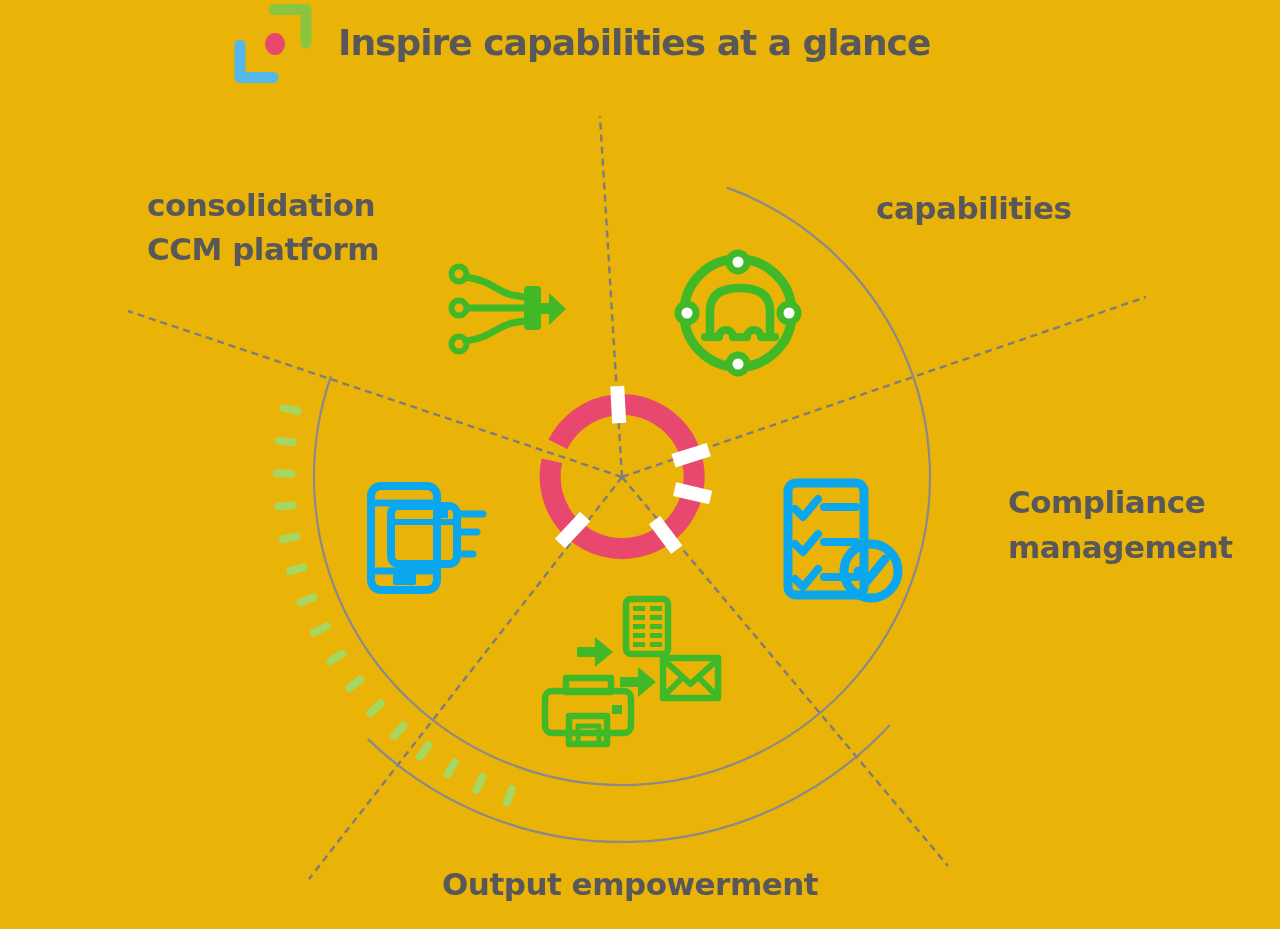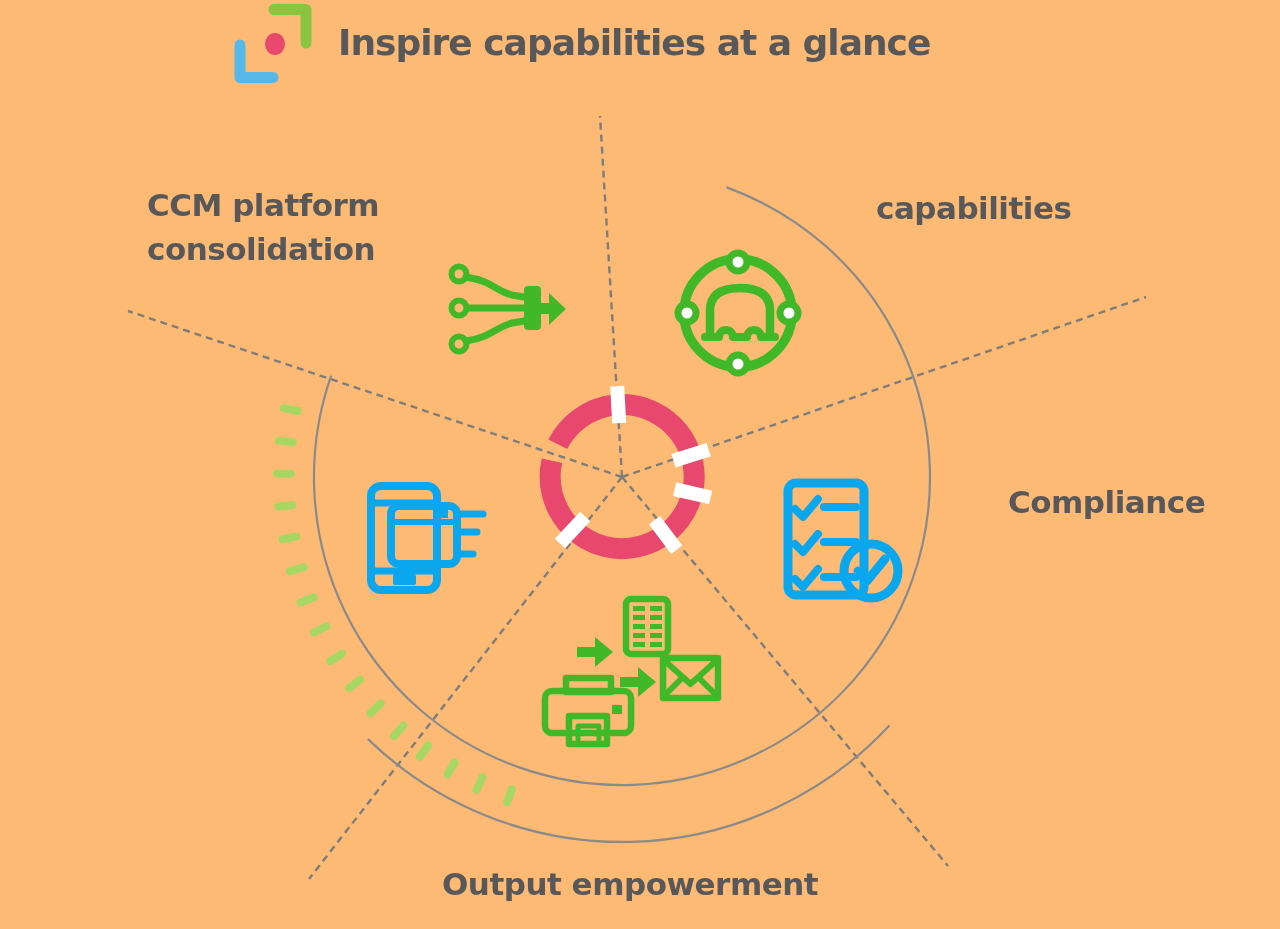--- a/index.html
+++ b/index.html
@@ -1,17 +1,17 @@
 <!DOCTYPE html>
 <html style="--pink: #e8486e; --green: #41b828; --light_green: #a5d762; --blue: #0ba7ee; --logo_green: #8bc53f; --logo_blue: #55b8e8; --label_gray: #58585a; --line_gray: #7d7d7d; --arc_gray: #8a8a8a;"><head>
 <meta charset="utf-8">
 <style>
   html,body{margin:0;padding:0;background:#ffffff;}
   #canvas{
-    position:relative;width:1280px;height:929px;background:#fdba74;overflow:hidden;
+    position:relative;width:1280px;height:929px;background:#eab308;overflow:hidden;
     font-family:"DejaVu Sans","Liberation Sans",sans-serif;
   }
   #diagram-svg{position:absolute;left:0;top:0;}
   .label{
     position:absolute;font-weight:bold;color:var(--label_gray,#58585a);
     font-size:31px;line-height:44px;letter-spacing:-0.5px;white-space:nowrap;
   }
   .label span{display:block;}
   #page-title{
     position:absolute;left:338px;top:22px;font-weight:bold;
@@ -165,30 +165,31 @@
     <g>
       <path d="M 274 9.5 L 306 9.5 L 306 43" fill="none" stroke="var(--logo_green,#8bc53f)" stroke-width="11" stroke-linecap="round" stroke-linejoin="round"></path>
       <path d="M 240 45 L 240 77.5 L 273 77.5" fill="none" stroke="var(--logo_blue,#55b8e8)" stroke-width="11" stroke-linecap="round" stroke-linejoin="round"></path>
       <ellipse cx="275" cy="44" rx="10" ry="11" fill="var(--pink,#e8486e)"></ellipse>
     </g>
   </svg>
 
   <div id="page-title">Inspire capabilities at a glance</div>
 
   <div class="label" style="left:147px;top:183px;">
+    <span>consolidation</span>
     <span>CCM platform</span>
-    <span>consolidation</span>
   </div>
 
   <div class="label" style="left:876px;top:186px;">
     <span>capabilities</span>
   </div>
 
   <div class="label" style="left:1008px;top:480px;line-height:45px;">
     <span>Compliance</span>
+    <span>management</span>
   </div>
 
 
   <div class="label" style="left:442px;top:862px;">
     <span>Output empowerment</span>
   </div>
 
 </div>
 
 </body></html>

